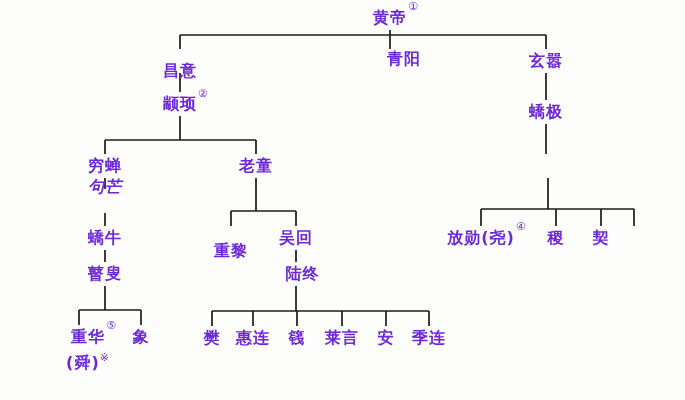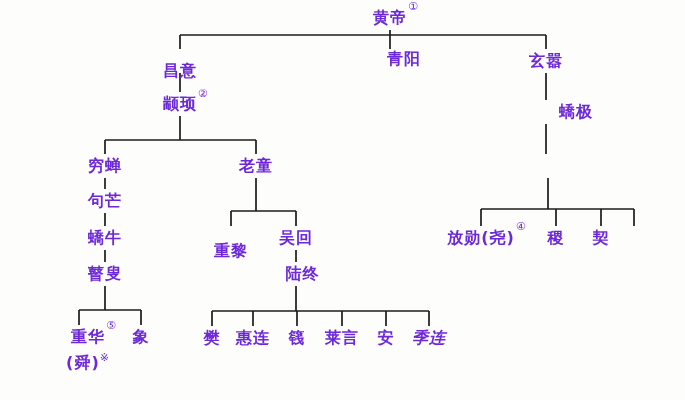--- a/index.html
+++ b/index.html
@@ -89,33 +89,33 @@
       <line x1="556" y1="209" x2="556" y2="226"></line>
       <line x1="601" y1="209" x2="601" y2="226"></line>
       <line x1="634" y1="209" x2="634" y2="226"></line>
     </svg>
 
 <div class="node" style="left: 390px; top: 18px;"><span>黄帝</span><span class="sup">①</span></div>
     <div class="node" style="left: 180px; top: 61px; margin-top: 10px;"><span>昌意</span></div>
     <div class="node" style="left: 390px; top: 59px; margin-left: 14px;"><span>青阳</span></div>
     <div class="node" style="left: 546px; top: 61px;"><span>玄嚣</span></div>
     <div class="node" style="left: 180px; top: 104px; font-family: Liberation Serif, serif;"><span>颛顼</span><span class="sup">②</span></div>
-    <div class="node" style="left: 576px; top: 112px;"><span>蟜极</span></div>
+    <div class="node" style="left: 546px; top: 112px;"><span>蟜极</span></div>
     <div class="node" style="left: 105px; top: 166px;"><span>穷蝉</span></div>
     <div class="node" style="left: 256px; top: 166px;"><span>老童</span></div>
-    <div class="node" style="left: 105px; top: 201px;"><span>句芒</span></div>
+    <div class="node" style="left: 105px; top: 187px; font-style: italic;"><span>句芒</span></div>
     <div class="node" style="left: 105px; top: 238px;"><span>蟜牛</span></div>
     <div class="node" style="left: 105px; top: 274px;"><span>瞽叟</span></div>
     <div class="node" style="left: 231px; top: 238px; margin-top: 13px;"><span>重黎</span></div>
     <div class="node" style="left: 296px; top: 238px;"><span>吴回</span></div>
     <div class="node" style="left: 296px; top: 274px; padding-left: 13px;"><span>陆终</span></div>
     <div class="node" style="left: 481px; top: 238px;"><span>放勋(尧)</span><span class="sup">④</span></div>
     <div class="node" style="left: 556px; top: 238px;"><span>稷</span></div>
     <div class="node" style="left: 601px; top: 238px;"><span>契</span></div>
     <div class="node" style="left: 88px; top: 337px;"><span>重华</span><span class="sup">⑤</span><div class="sub"><span>(舜)</span><span class="mark">※</span></div></div>
     <div class="node" style="left: 141px; top: 337px;"><span>象</span></div>
     <div class="node" style="left: 212px; top: 338px;"><span>樊</span></div>
     <div class="node" style="left: 253px; top: 338px;"><span>惠连</span></div>
     <div class="node" style="left: 297px; top: 338px;"><span>篯</span></div>
     <div class="node" style="left: 342px; top: 338px;"><span>莱言</span></div>
     <div class="node" style="left: 386px; top: 338px;"><span>安</span></div>
-    <div class="node" style="left: 429px; top: 338px; font-style: italic;"><span>季连</span></div>
+    <div class="node" style="left: 429px; top: 338px;"><span>季连</span></div>
   </div>
 
 </body></html>

